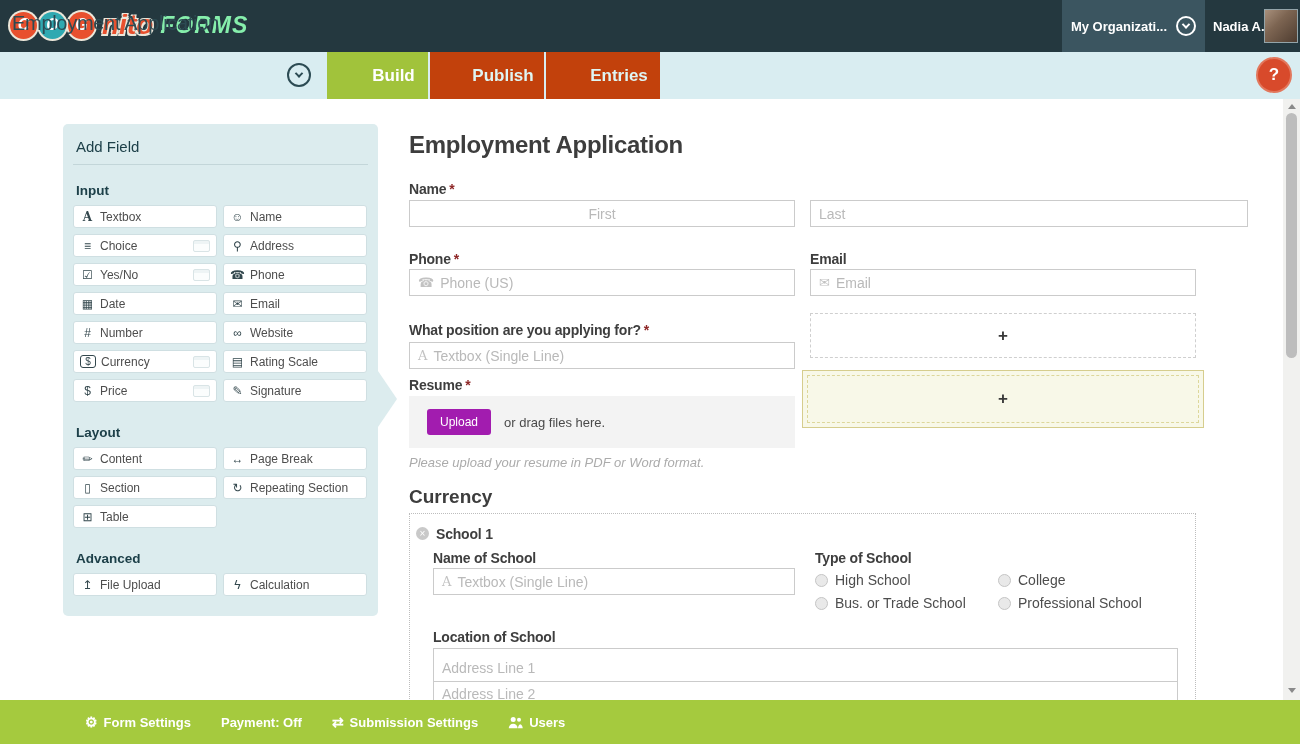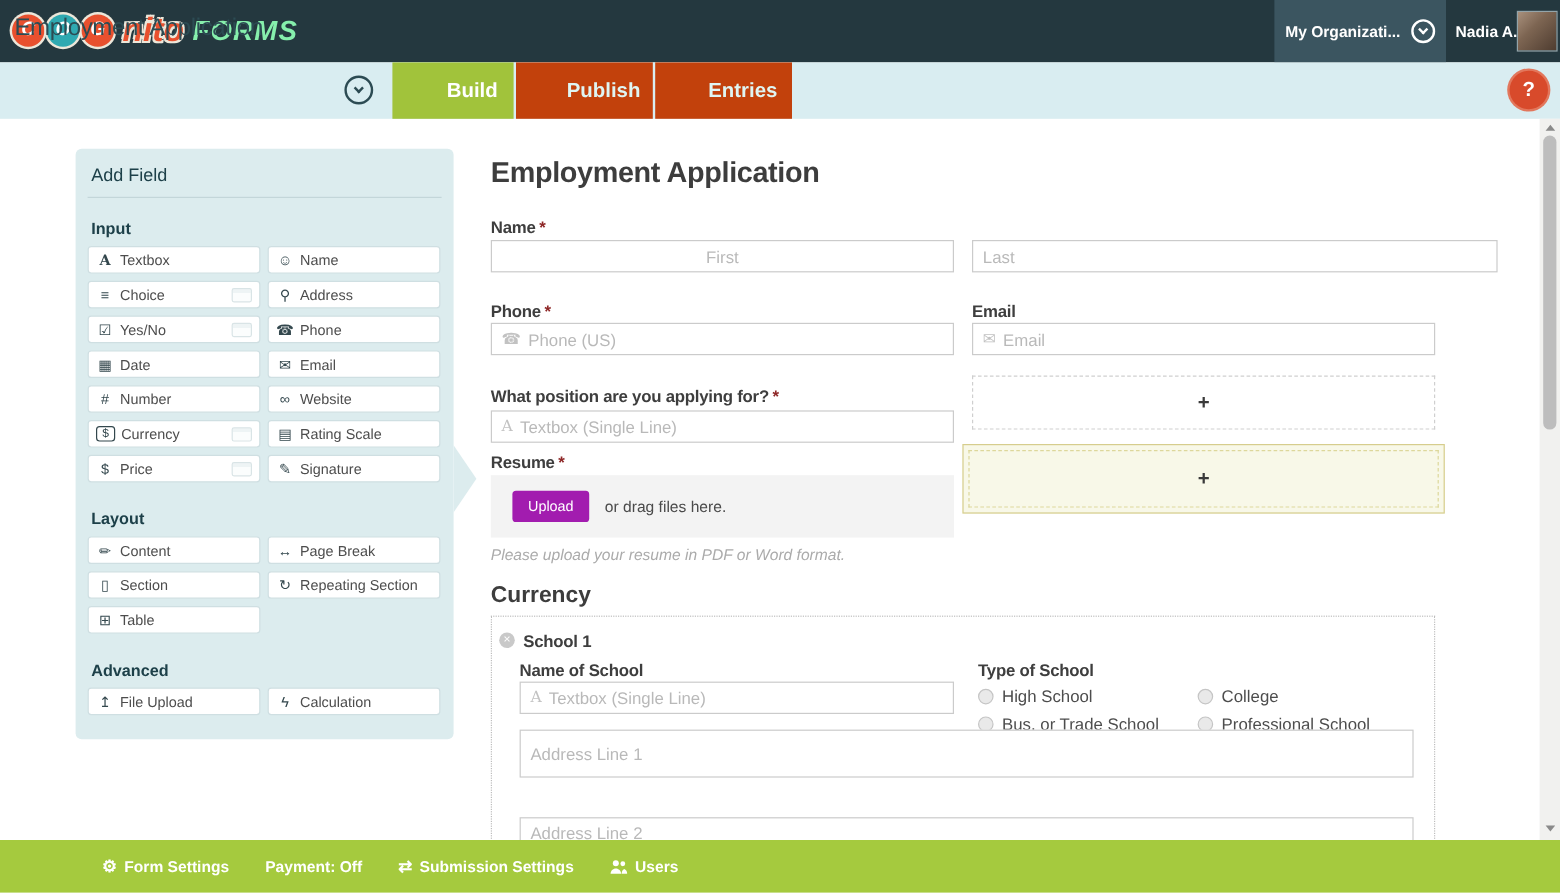--- a/index.html
+++ b/index.html
@@ -293,21 +293,21 @@
   <div class="abs radio-opt" style="left:815px; top:595px;">
       <span class="radio"></span>
       <span>Bus. or Trade School</span>
     </div>
   <div class="abs radio-opt" style="left:998px; top:595px;">
       <span class="radio"></span>
       <span>Professional School</span>
     </div>
 
   <div class="abs flabel" style="left:433px; top:629px;">Location of School</div>
-  <div class="abs finput" style="left:433px; top:608px; width:745px; height:40px;">
+  <div class="abs finput" style="left:433px; top:648px; width:745px; height:40px;">
       <span>Address Line 1</span>
     </div>
   <div class="abs finput" style="left:433px; top:681px; width:745px; height:26px;">
       <span>Address Line 2</span>
     </div>
 
   <div class="sb-track"></div>
   <div class="sb-up"></div>
   <div class="sb-thumb"></div>
   <div class="sb-down"></div>

